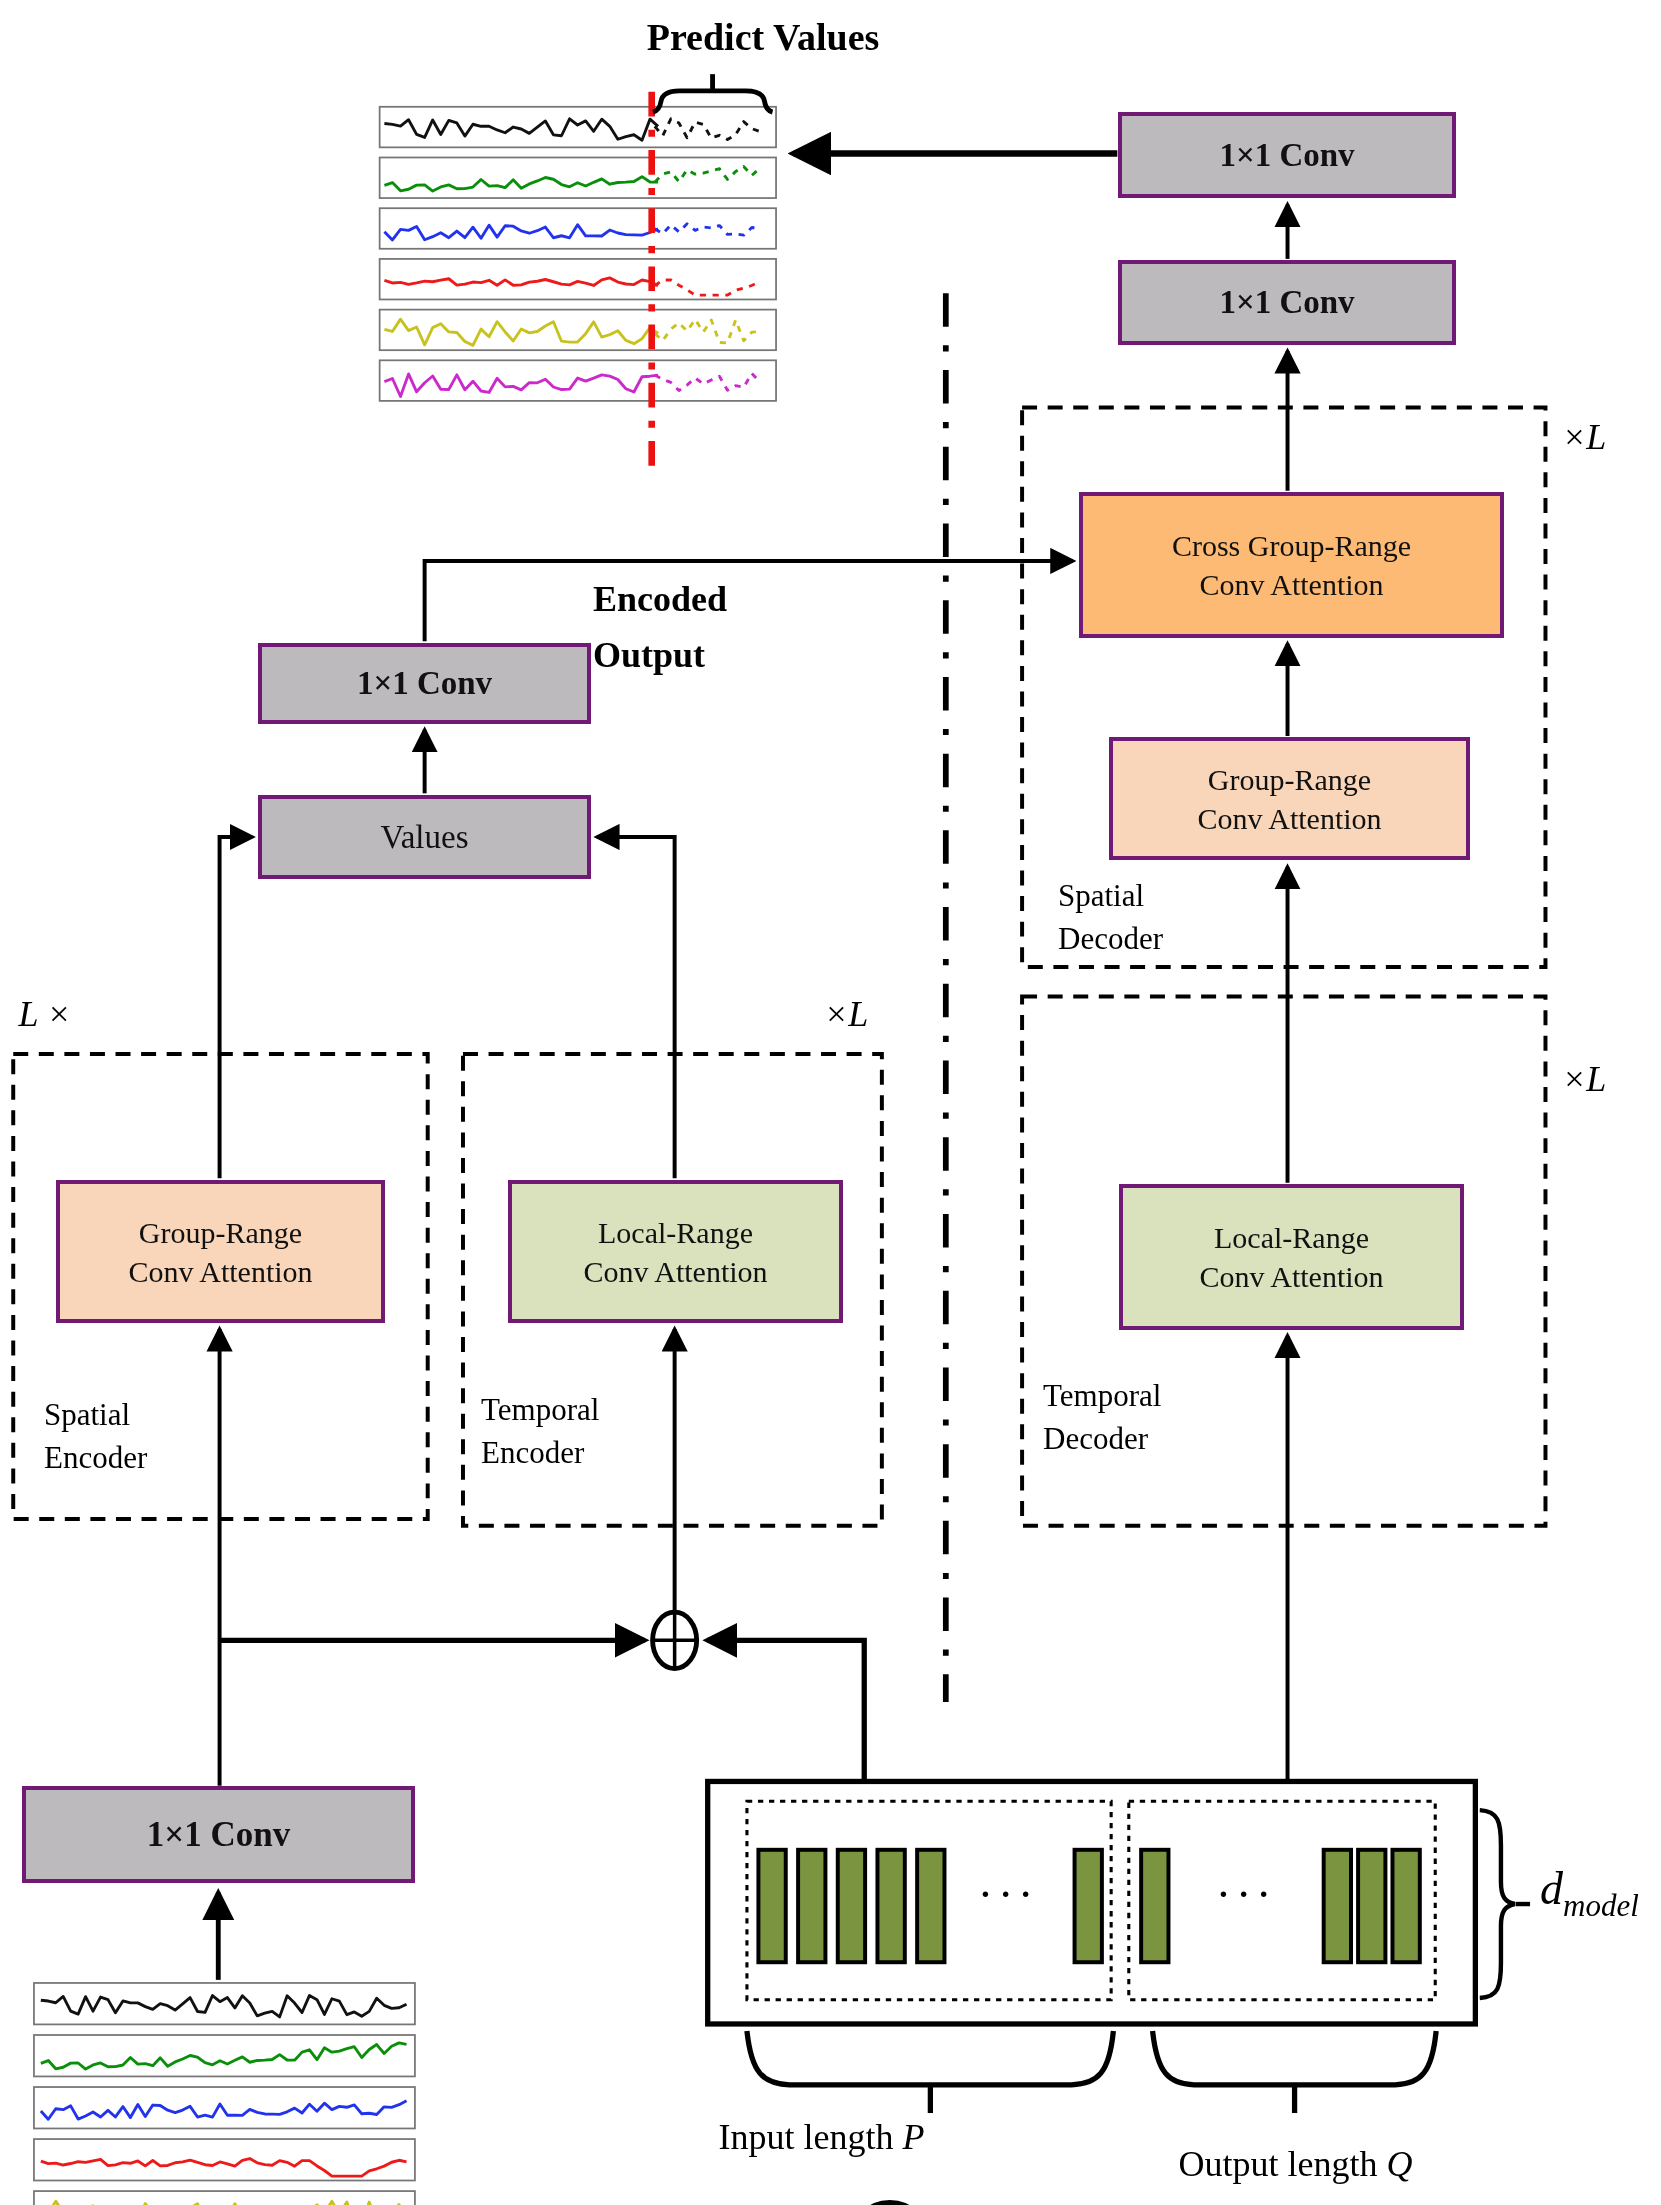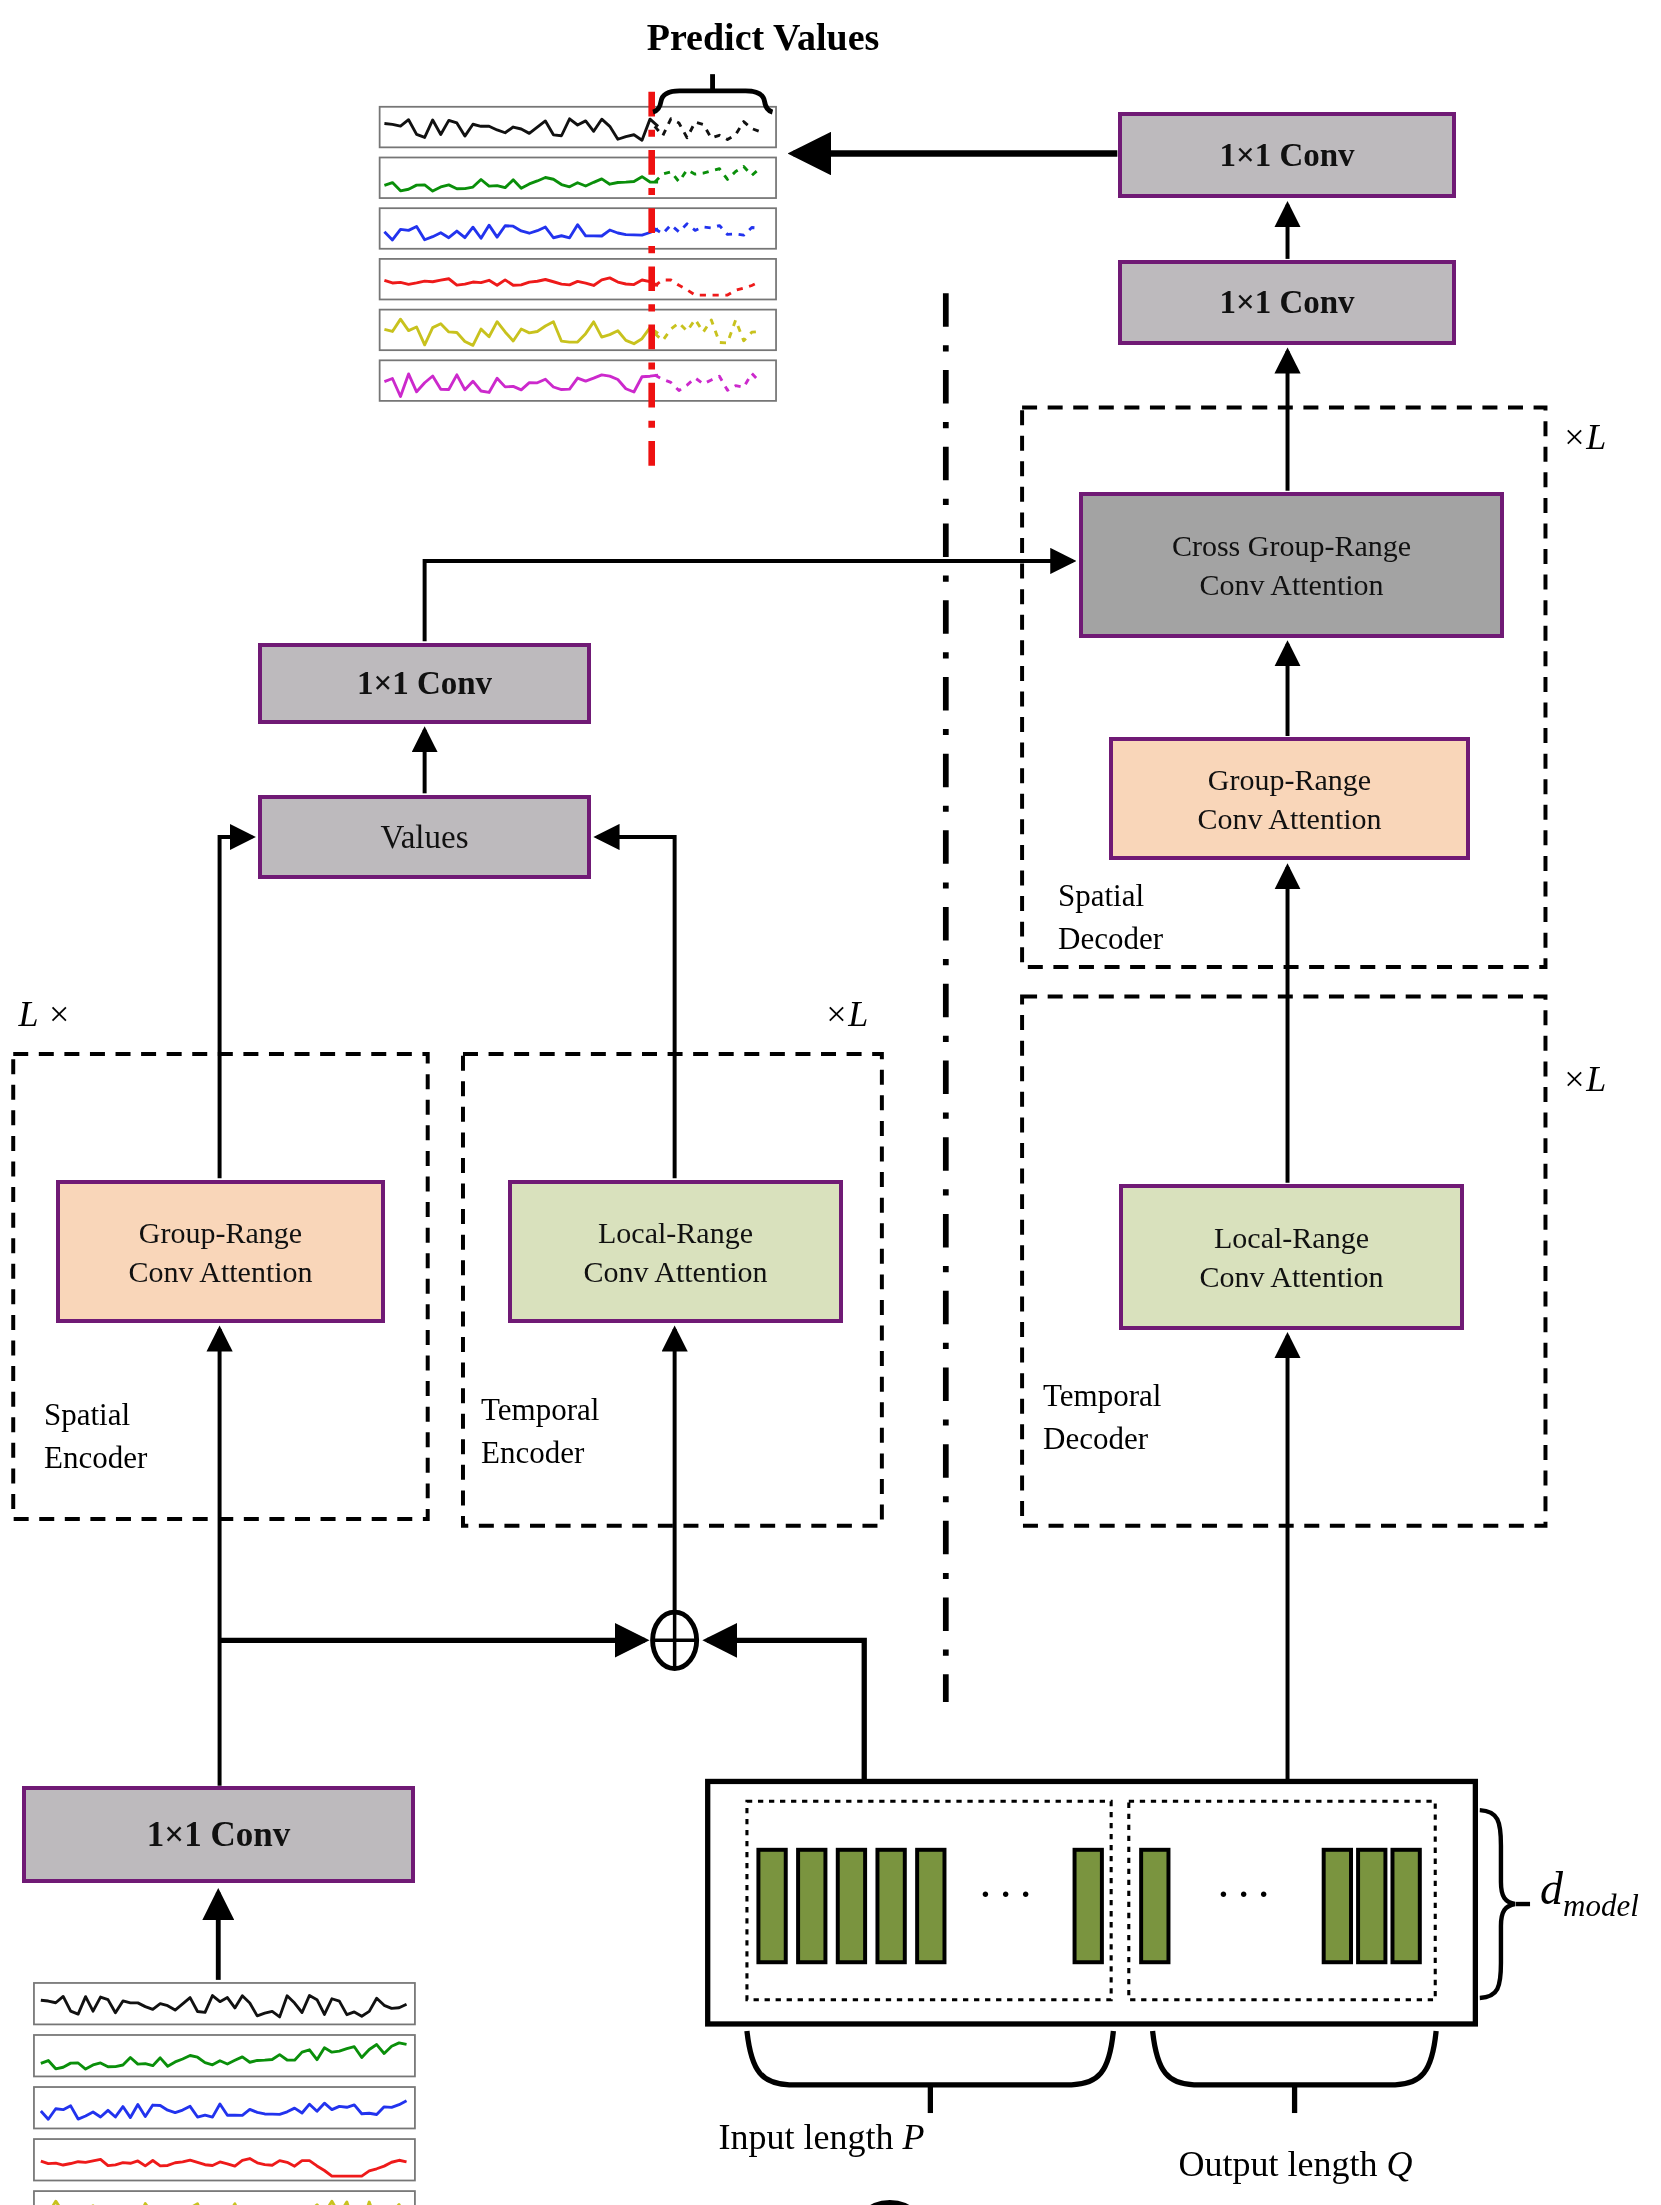--- a/index.html
+++ b/index.html
@@ -156,21 +156,21 @@
       <path d="M 2104 5083 L 2130 5083" stroke-width="11"></path>
     </g>
   </svg>
 
   <div class="node bold" style="left: 1118px; top: 112px; width: 338px; height: 86px; background-color: rgb(189, 186, 189);">
     <span>1×1 Conv</span>
   </div>
   <div class="node bold" style="left: 1118px; top: 260px; width: 338px; height: 85px; background-color: rgb(189, 186, 189);">
     <span>1×1 Conv</span>
   </div>
-  <div class="node" style="left: 1079px; top: 492px; width: 425px; height: 146px; background-color: #a3a3a3;">
+  <div class="node" style="left: 1079px; top: 492px; width: 425px; height: 146px; background-color: #fdba74;">
     <span>Cross Group-Range</span>
     <span>Conv Attention</span>
   </div>
   <div class="node" style="left: 1109px; top: 737px; width: 361px; height: 123px; background-color: rgb(249, 214, 185);">
     <span>Group-Range</span>
     <span>Conv Attention</span>
   </div>
   <div class="node" style="left: 1119px; top: 1184px; width: 345px; height: 146px; background-color: rgb(217, 225, 189);">
     <span>Local-Range</span>
     <span>Conv Attention</span>
@@ -188,20 +188,24 @@
   </div>
   <div class="node" style="left: 258px; top: 795px; width: 333px; height: 84px; font-size: 33px; background-color: rgb(189, 186, 189);">
     <span>Values</span>
   </div>
   <div class="node bold" style="left: 22px; top: 1786px; width: 393px; height: 97px; font-size: 35px; background-color: rgb(189, 186, 189);">
     <span>1×1 Conv</span>
   </div>
 
   <div class="lbl big center" style="left:615px;top:15px;width:296px;">Predict Values</div>
 
+  <div class="lbl" style="left:593px;top:572px;font-weight:bold;font-size:36px;line-height:1.55;">
+    <div>Encoded</div>
+    <div>Output</div>
+  </div>
 
   <div class="lbl rep" style="left:18.5px;top:993px;">L ×</div>
   <div class="lbl rep" style="left:824px;top:993px;">×L</div>
   <div class="lbl rep" style="left:1562px;top:416px;">×L</div>
   <div class="lbl rep" style="left:1562px;top:1058px;">×L</div>
 
   <div class="lbl region" style="left:44px;top:1394px;">
     <div>Spatial</div>
     <div>Encoder</div>
   </div>

